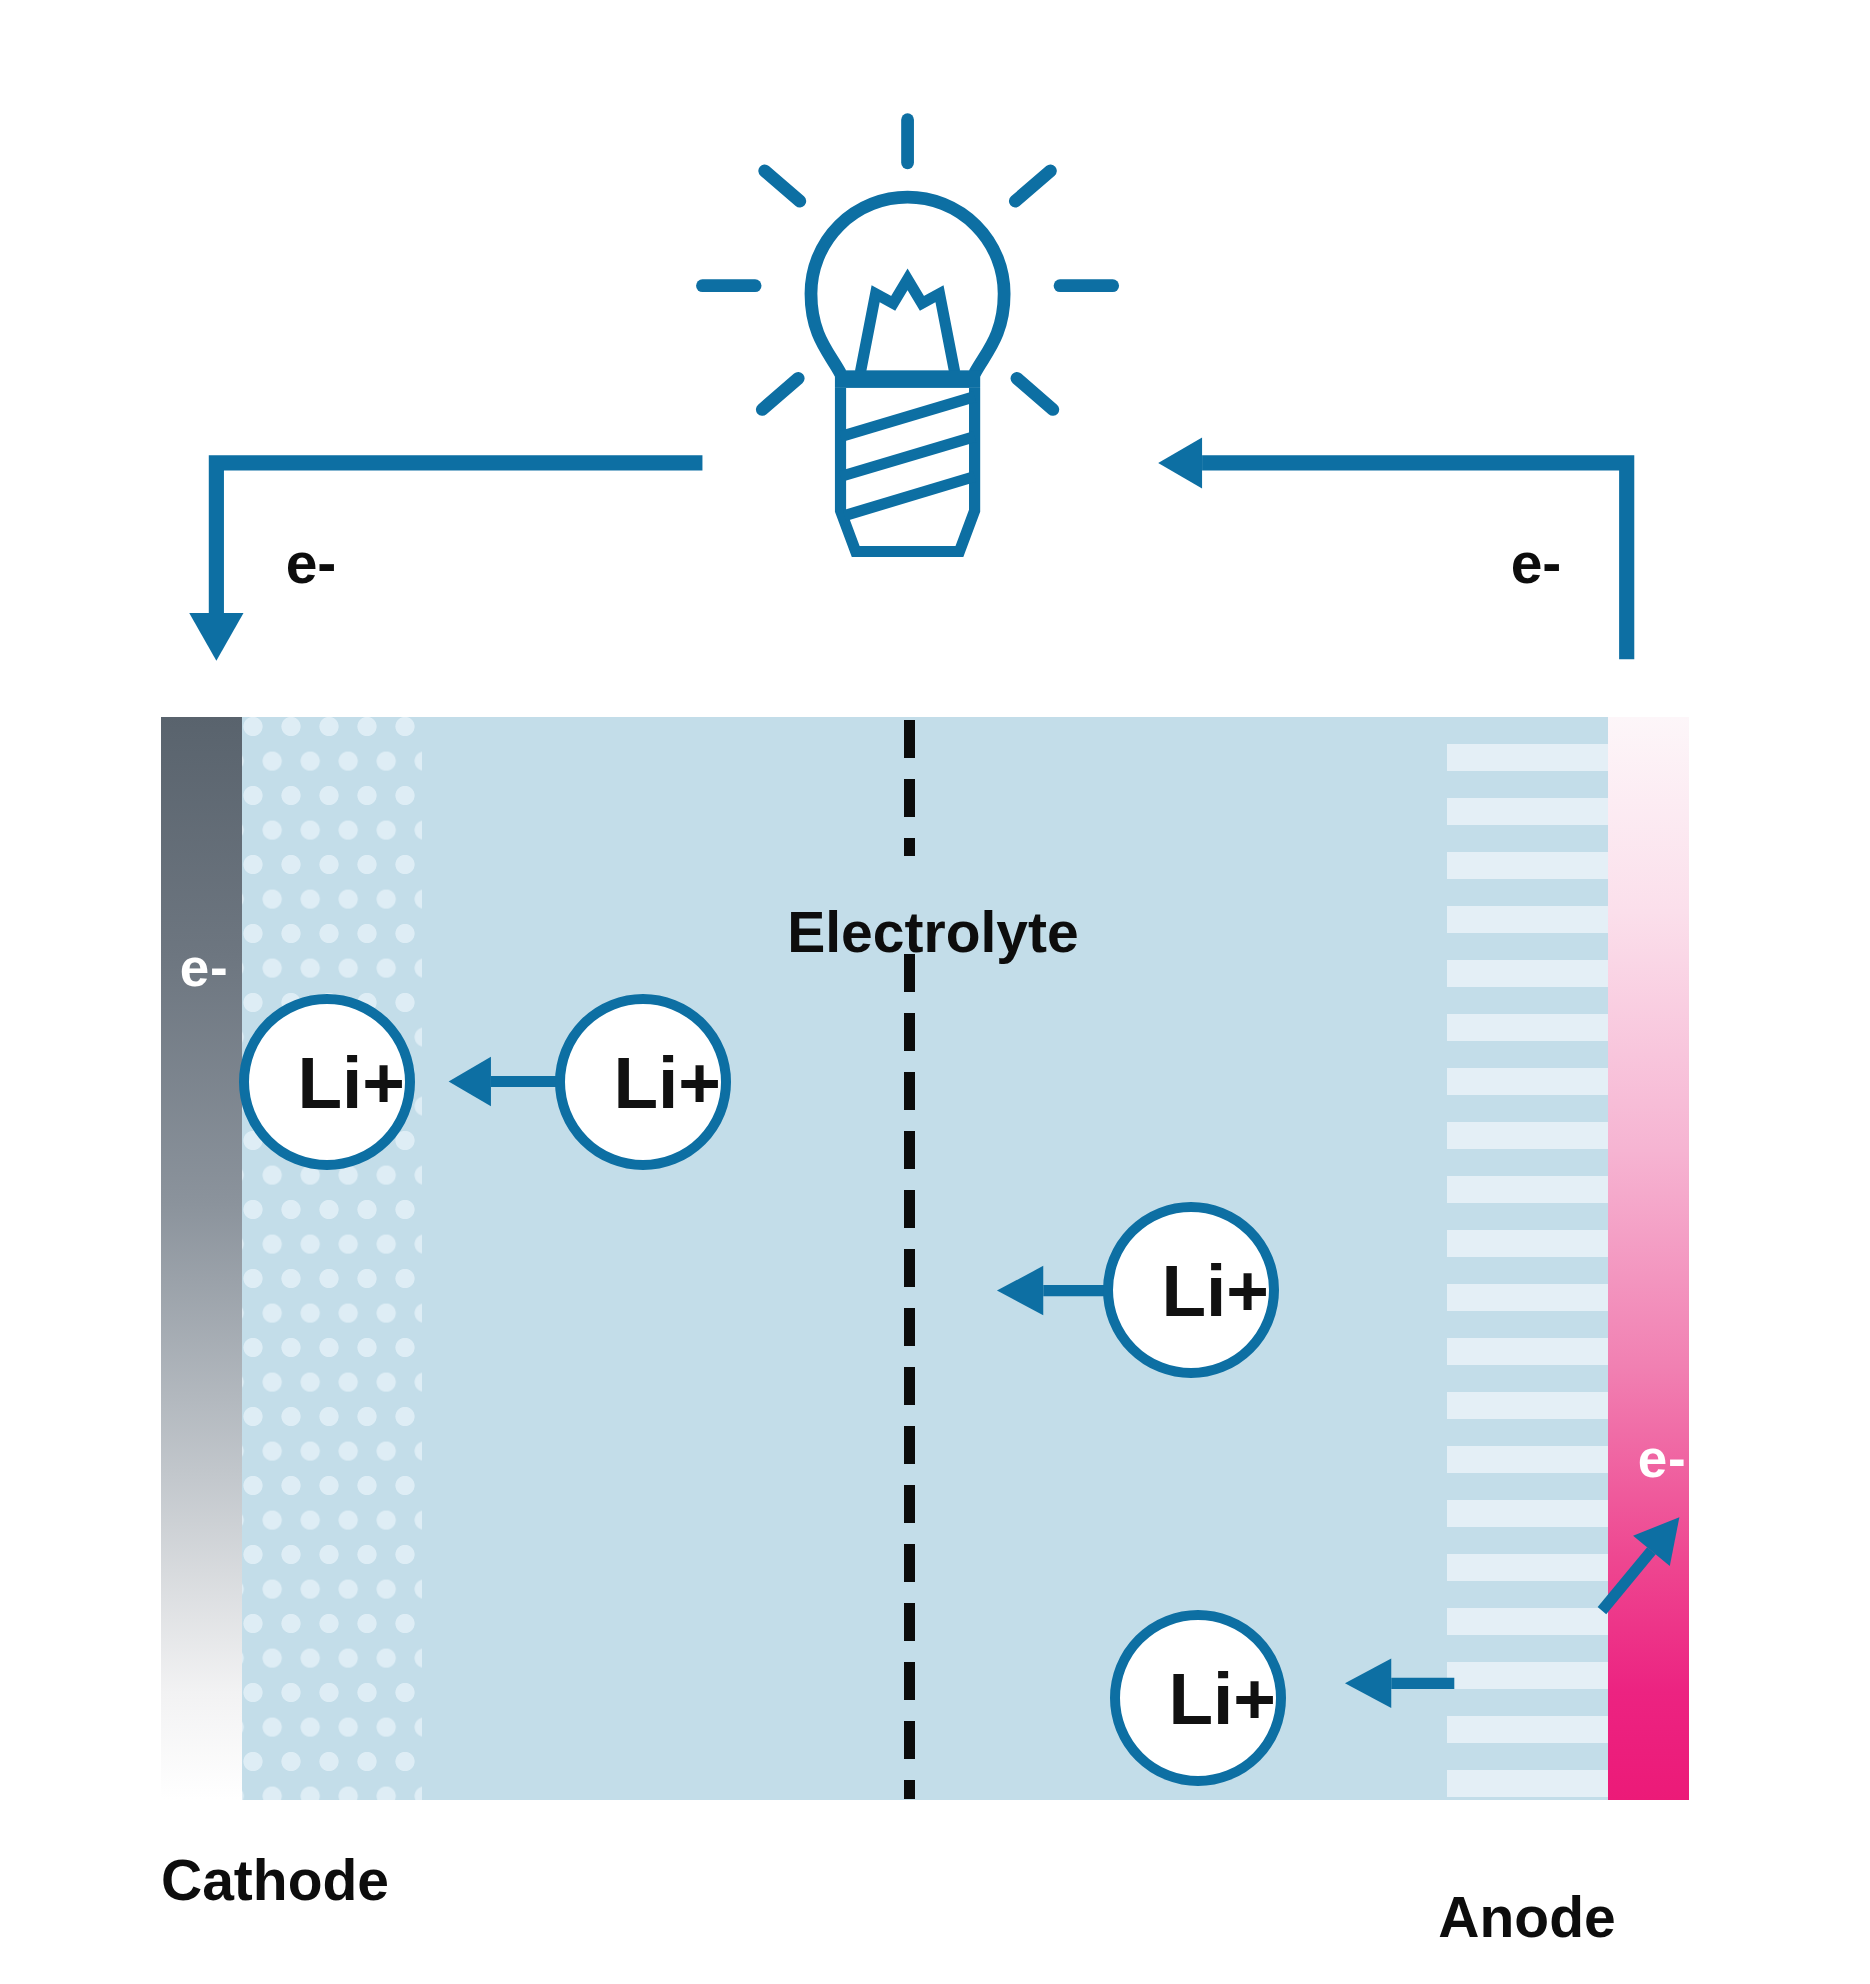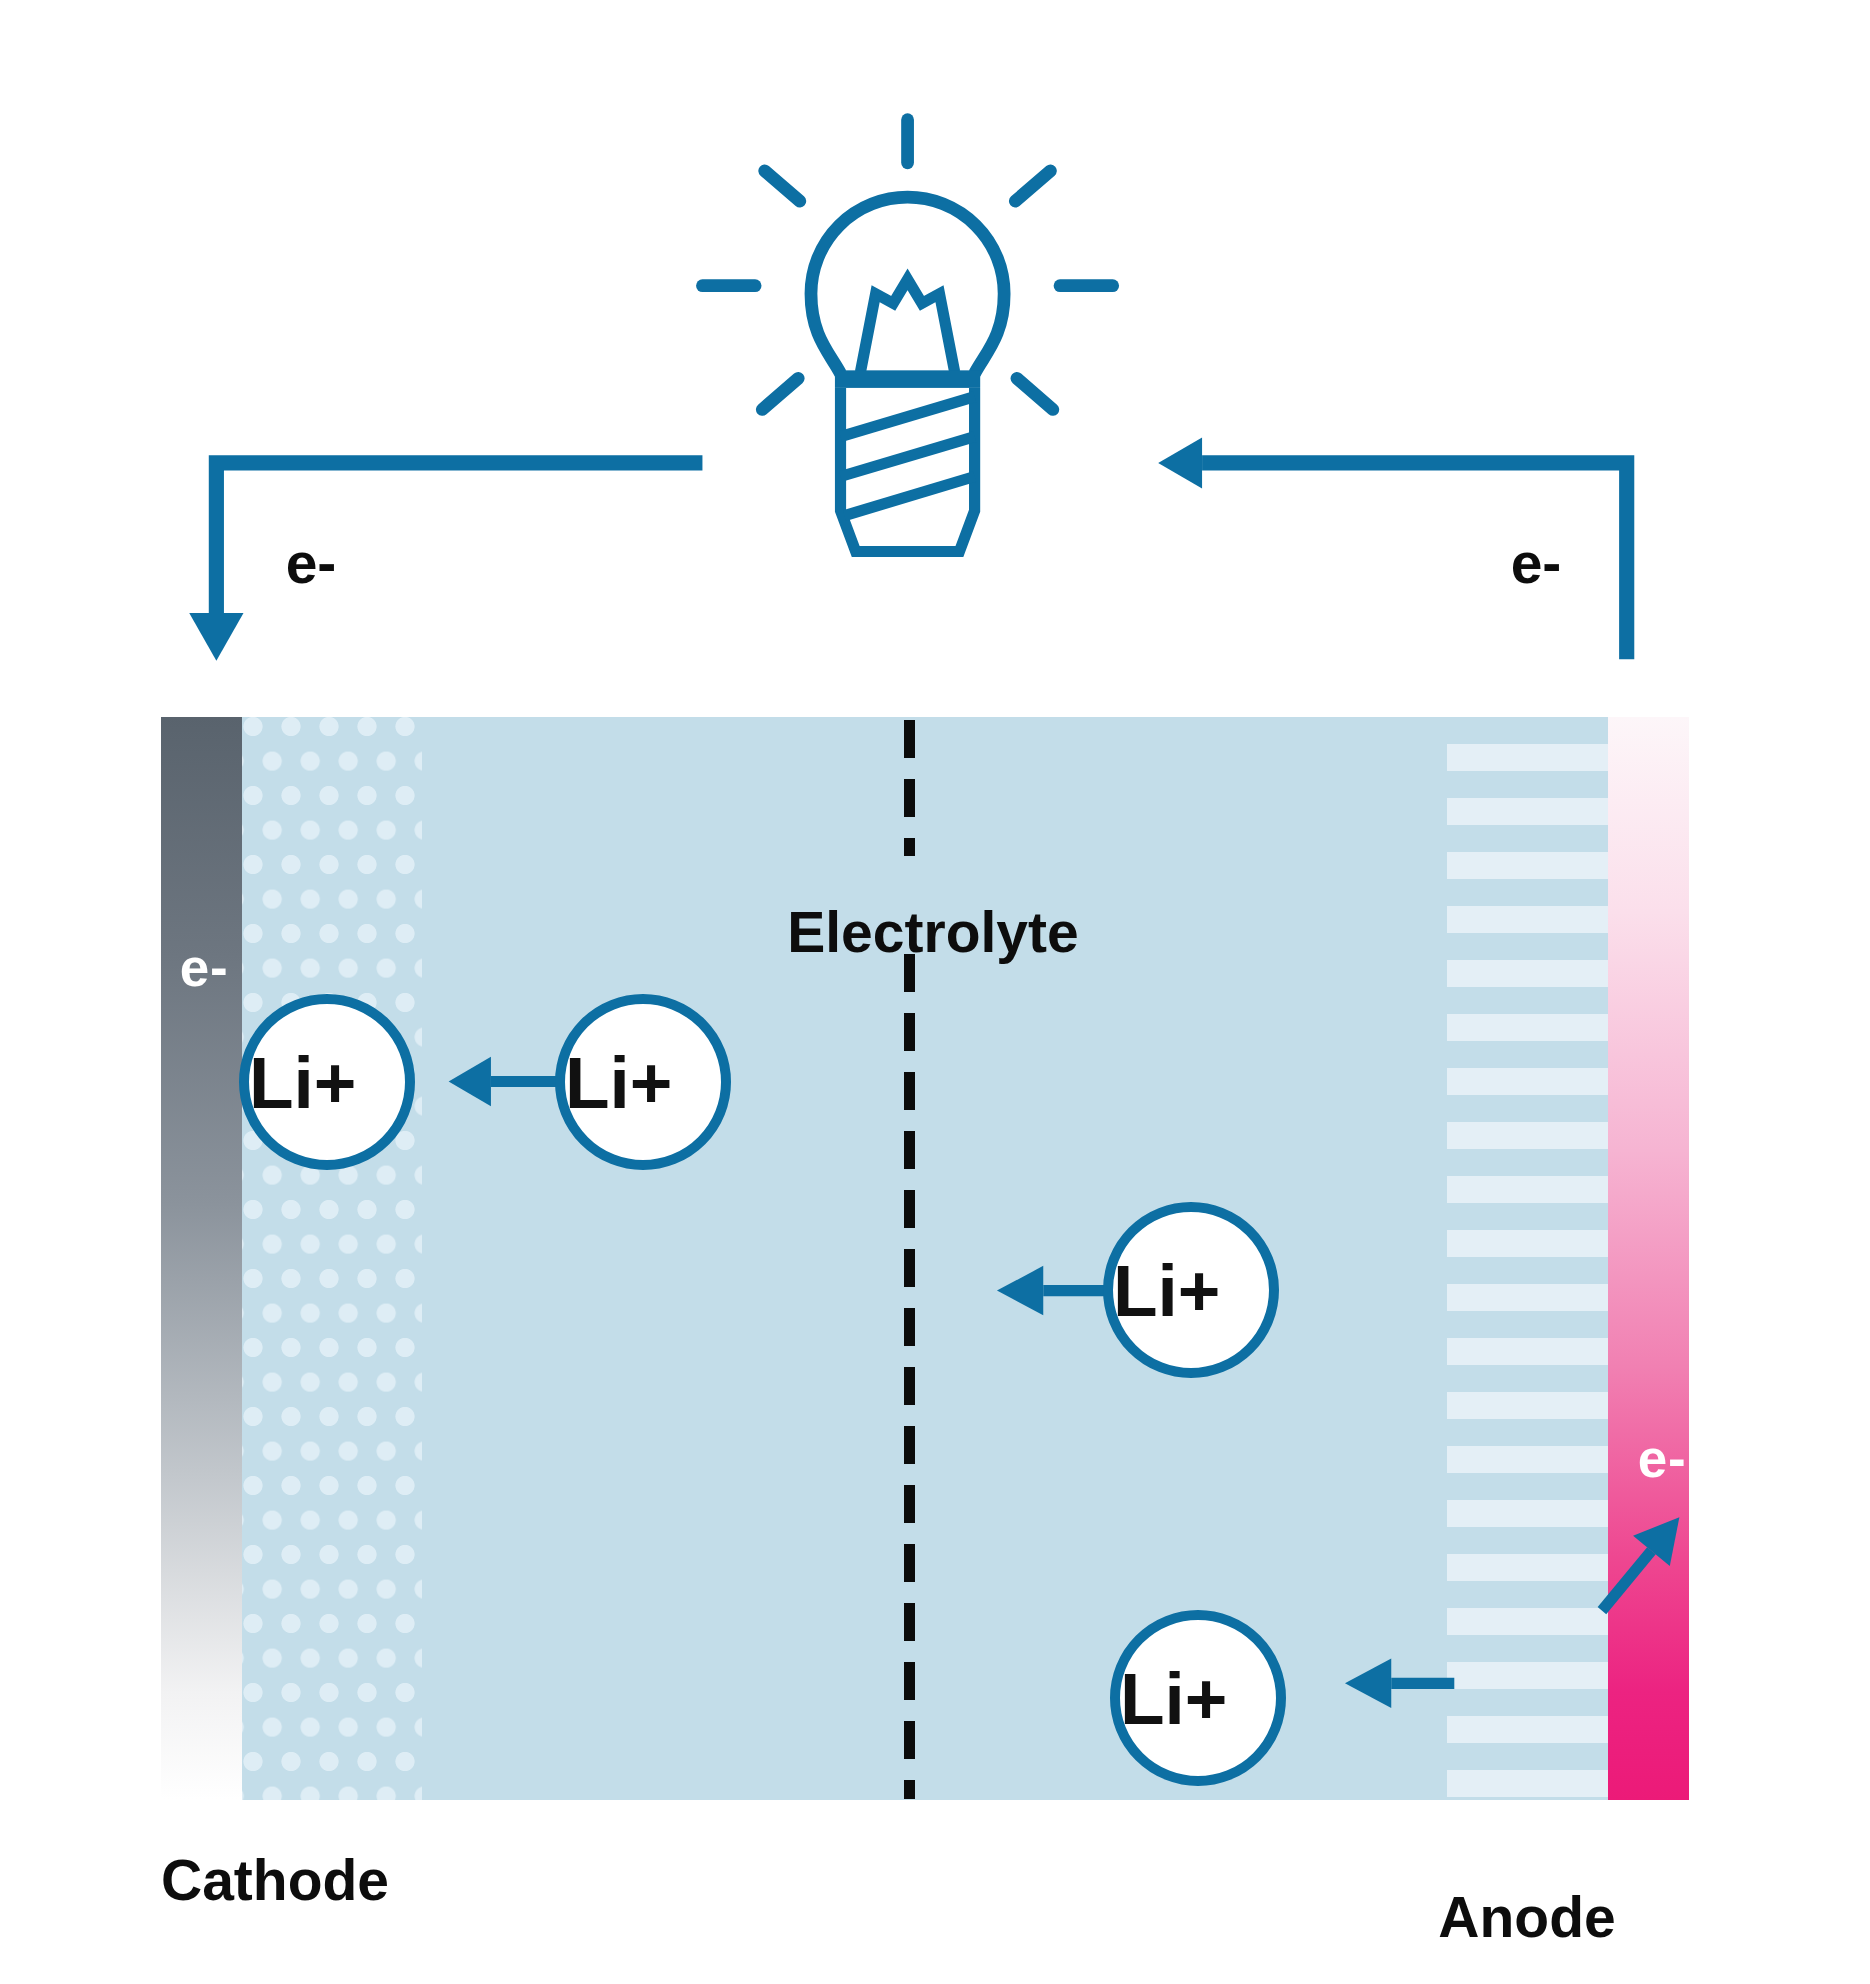--- a/index.html
+++ b/index.html
@@ -57,21 +57,21 @@
     position:absolute;color:#0d0d0d;font-weight:bold;
     transform:translate(-50%,-50%);white-space:nowrap;
     z-index:3;line-height:1;
   }
   .lbl-big{font-size:57px;}
   .e-black{font-size:57px;}
   
   .ion{
     position:absolute;width:176px;height:176px;box-sizing:border-box;
     border:10.4px solid #0d6fa3;border-radius:50%;background:#ffffff;
-    display:flex;align-items:center;justify-content:flex-start;
+    display:flex;align-items:center;justify-content:flex-end;
     z-index:3;
   }
   .ion span{
     color:#111111;font-weight:bold;font-size:73px;line-height:1;
   }
   
   #vector-layer{
     position:absolute;left:0;top:0;width:1871px;height:1985px;
     z-index:2;pointer-events:none;
   }

